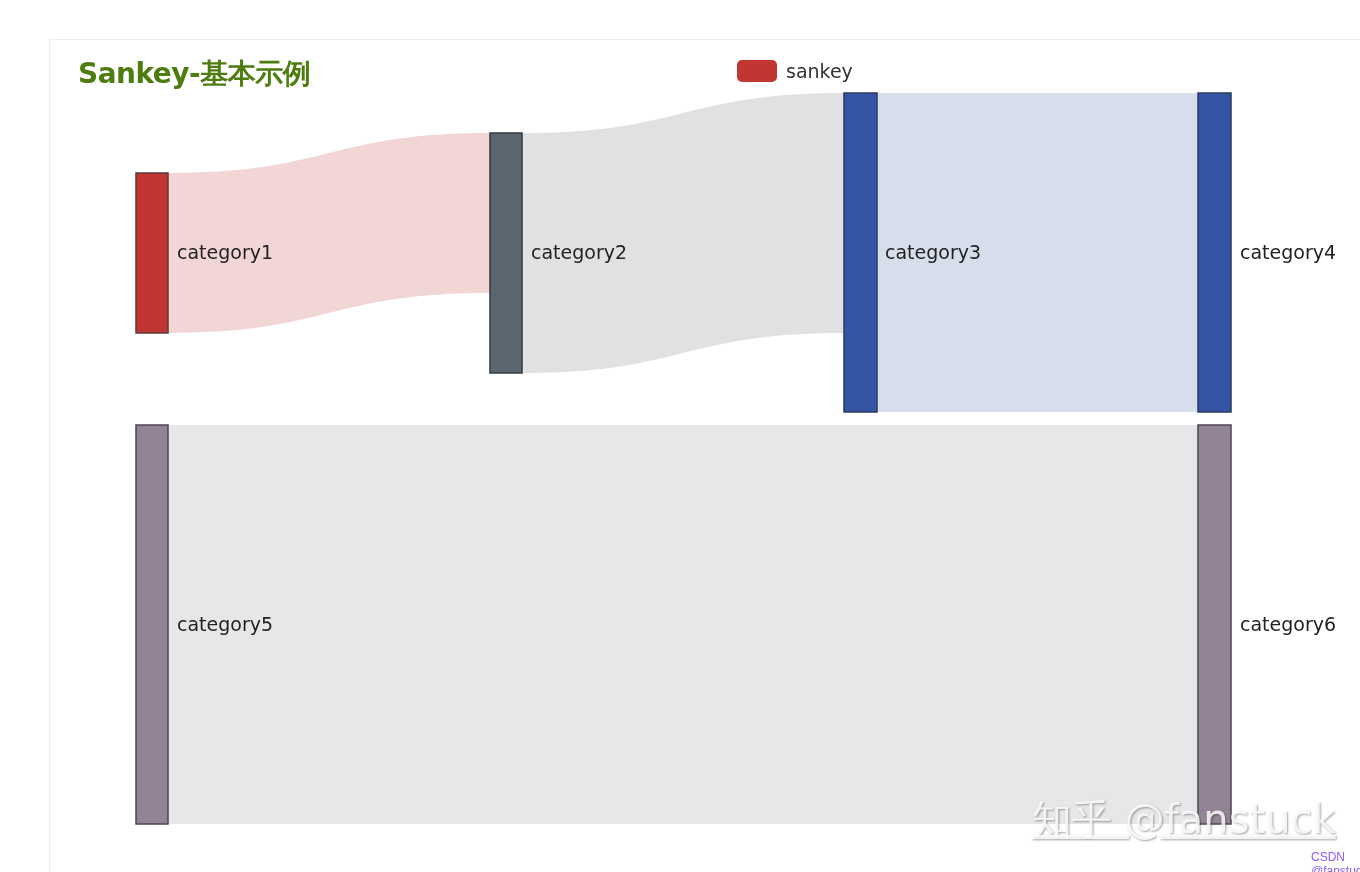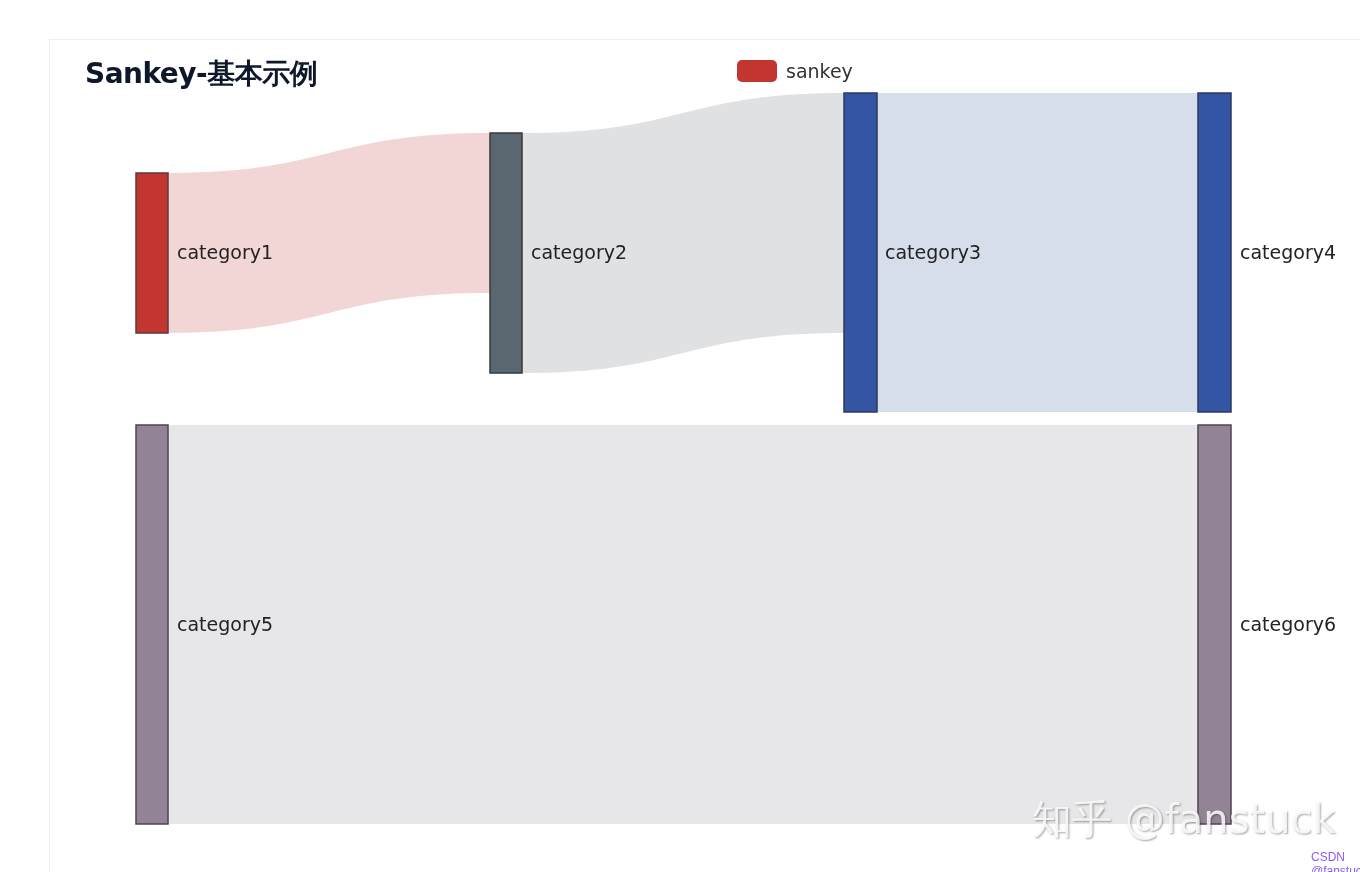--- a/index.html
+++ b/index.html
@@ -1,24 +1,24 @@
 <!DOCTYPE html>
 <html><head>
 <meta charset="utf-8">
 <style>
   html, body { margin: 0; padding: 0; background: #ffffff; }
   body { width: 1360px; height: 872px; position: relative; overflow: hidden; font-family: "Liberation Sans", "DejaVu Sans", sans-serif; }
   .panel { position: absolute; left: 49px; top: 39px; width: 1311px; height: 833px; border-top: 1px solid #eeeeee; border-left: 1px solid #eeeeee; background: #ffffff; }
-  .title { position: absolute; left: 85px; top: 55px; font-size: 28px; font-weight: bold; color: #0f172a; font-family: "DejaVu Sans", sans-serif; letter-spacing: -0.5px; }
+  .title { position: absolute; left: 78px; top: 55px; font-size: 28px; font-weight: bold; color: #4d7c0f; font-family: "DejaVu Sans", sans-serif; letter-spacing: -0.5px; }
   .legend { position: absolute; left: 737px; top: 60px; display: flex; align-items: flex-end; cursor: pointer; }
   .legend-swatch { width: 40px; height: 22px; border-radius: 5px; background: #c23531; }
   .legend-label { margin-left: 9px; font-size: 19px; color: #333333; font-family: "DejaVu Sans", sans-serif; }
   svg.chart { position: absolute; left: 0; top: 0; }
   .node-label { font-family: "DejaVu Sans", sans-serif; font-size: 19px; fill: #222222; }
-  .wm-zhihu { position: absolute; left: 1032px; top: 792px; font-size: 40px; color: rgba(255,255,255,0.85); text-shadow: 1px 1px 2px rgba(0,0,0,0.35); font-family: "DejaVu Sans", sans-serif; }
+  .wm-zhihu { position: absolute; left: 1032px; top: 792px; font-size: 40px; color: rgba(255,255,255,0.85); text-shadow: 1px 1px 2px rgba(0,0,0,0.35); font-family: "DejaVu Sans", sans-serif; text-decoration: underline; }
   .wm-csdn { position: absolute; left: 1311px; top: 850px; font-size: 12px; color: #8b5cf6; font-family: "Liberation Sans", sans-serif; }
 </style>
 </head>
 <body>
 
 <div class="panel"></div>
 
 <svg class="chart" width="1360" height="872">
 
   <path d="M168,173 C329,173 329,133 490,133 L490,293 C329,293 329,333 168,333 Z" fill="#f2d6d6"></path>

